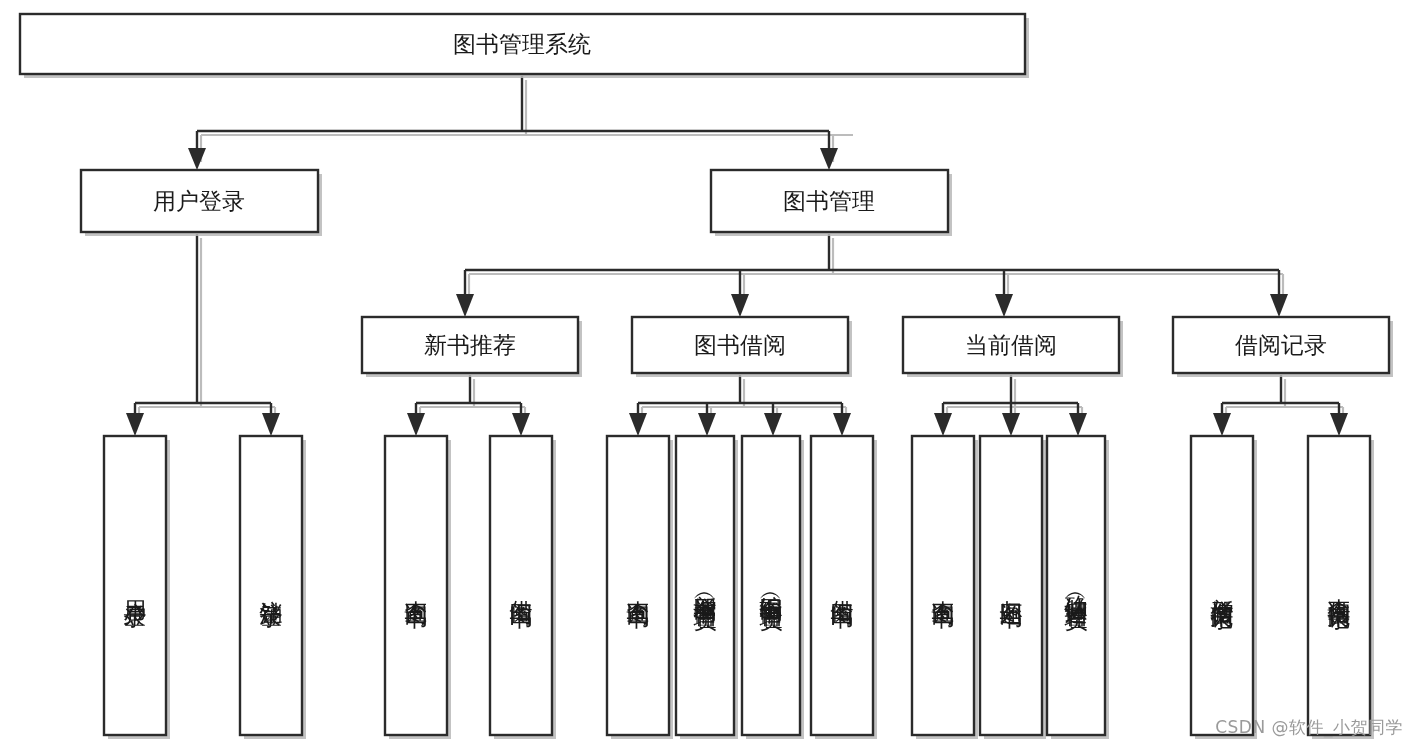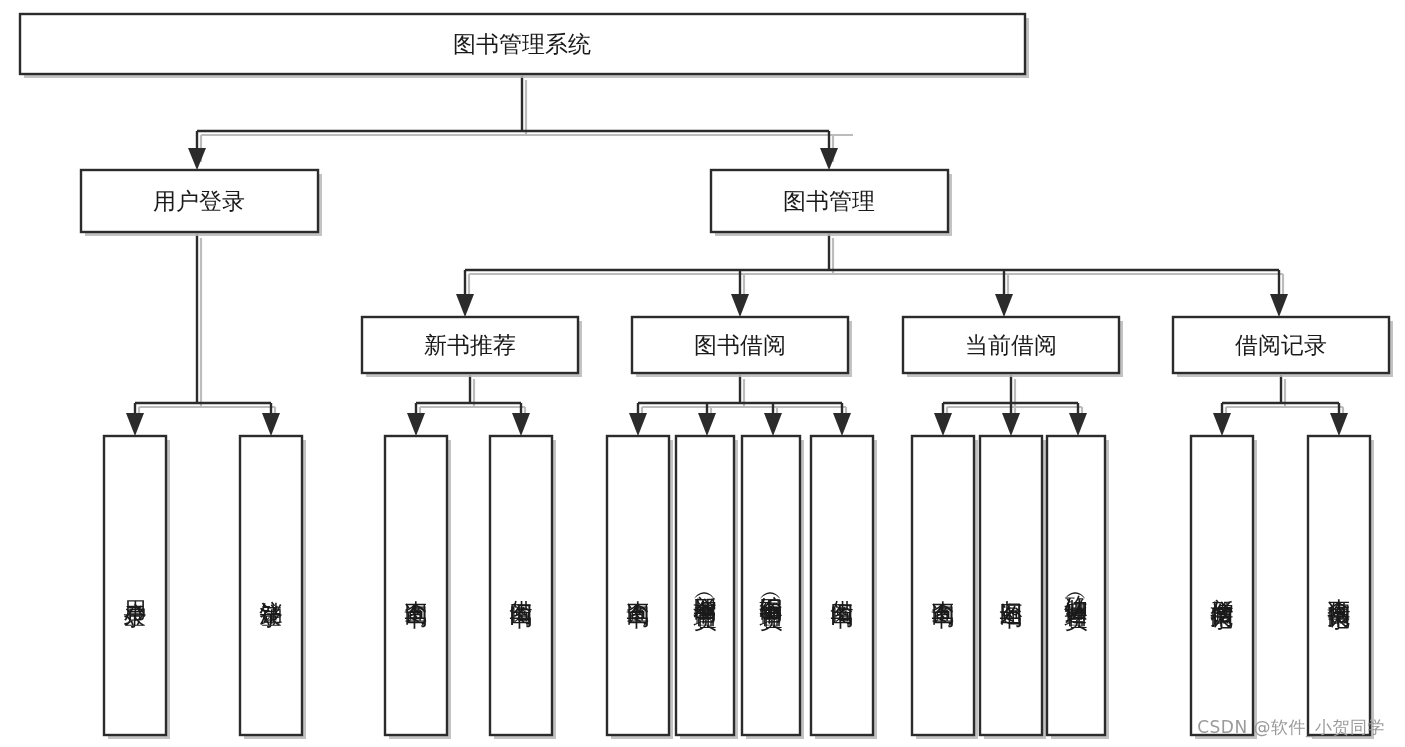--- a/index.html
+++ b/index.html
@@ -67,21 +67,21 @@
     letter-spacing: 2px;
     line-height: 1;
     display: flex;
     align-items: center;
     justify-content: center;
     white-space: nowrap;
     pointer-events: none;
   }
   .watermark {
     position: absolute;
-    right: 28px;
+    right: 10px;
     bottom: 8px;
     font-family: "DejaVu Sans", "Liberation Sans", sans-serif;
     font-size: 17px;
     color: #9a9a9a;
     letter-spacing: 0.5px;
     white-space: nowrap;
   }
 </style>
 </head>
 <body>

